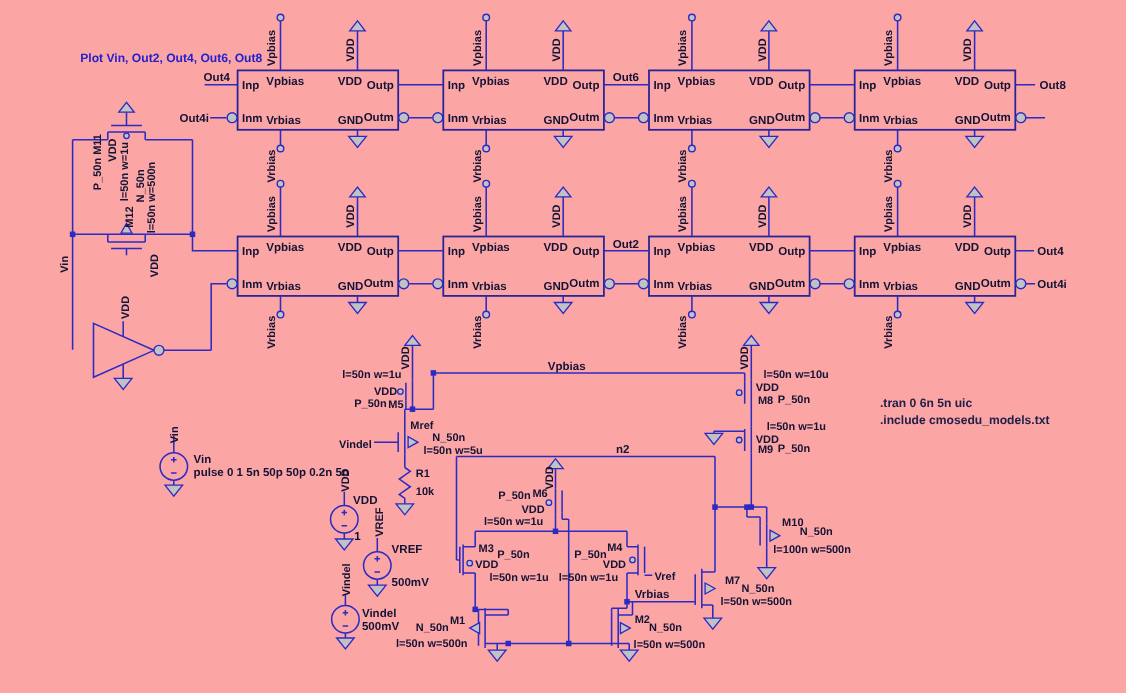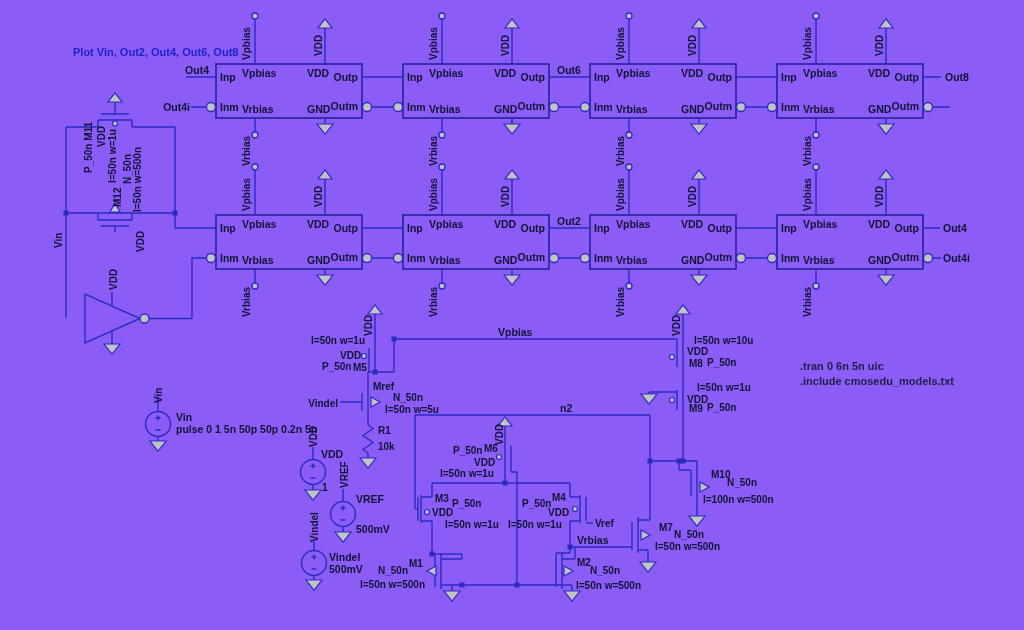--- a/index.html
+++ b/index.html
@@ -1,16 +1,16 @@
 <!DOCTYPE html>
 <html><head>
 <meta charset="utf-8">
 <style>
   html,body{margin:0;padding:0;background:#888;}
-  .canvas{width:1024px;height:630px;background:#8b5cf6;position:relative;font-family:"Liberation Sans",sans-serif;}
+  .canvas{width:1024px;height:630px;background:#fca5a5;position:relative;font-family:"Liberation Sans",sans-serif;}
   svg{display:block;}
   .wire{stroke:#2b2bc4;stroke-width:1.4;fill:none;}
   .sym{stroke:#2b2bc4;stroke-width:1.4;fill:none;}
   .symf{stroke:#2b2bc4;stroke-width:1.2;fill:#c2c2c2;}
   .dot{fill:#2b2bc4;stroke:none;}
   .pin{fill:#c2c2c2;stroke:#2b2bc4;stroke-width:1.3;}
   .blk{fill:none;stroke:#23239b;stroke-width:1.6;}
   text{fill:#131335;font-family:"Liberation Sans",sans-serif;font-size:10.5px;font-weight:bold;}
   text.small{font-size:10px;}
   text.blue{fill:#2222cc;font-size:11px;}

